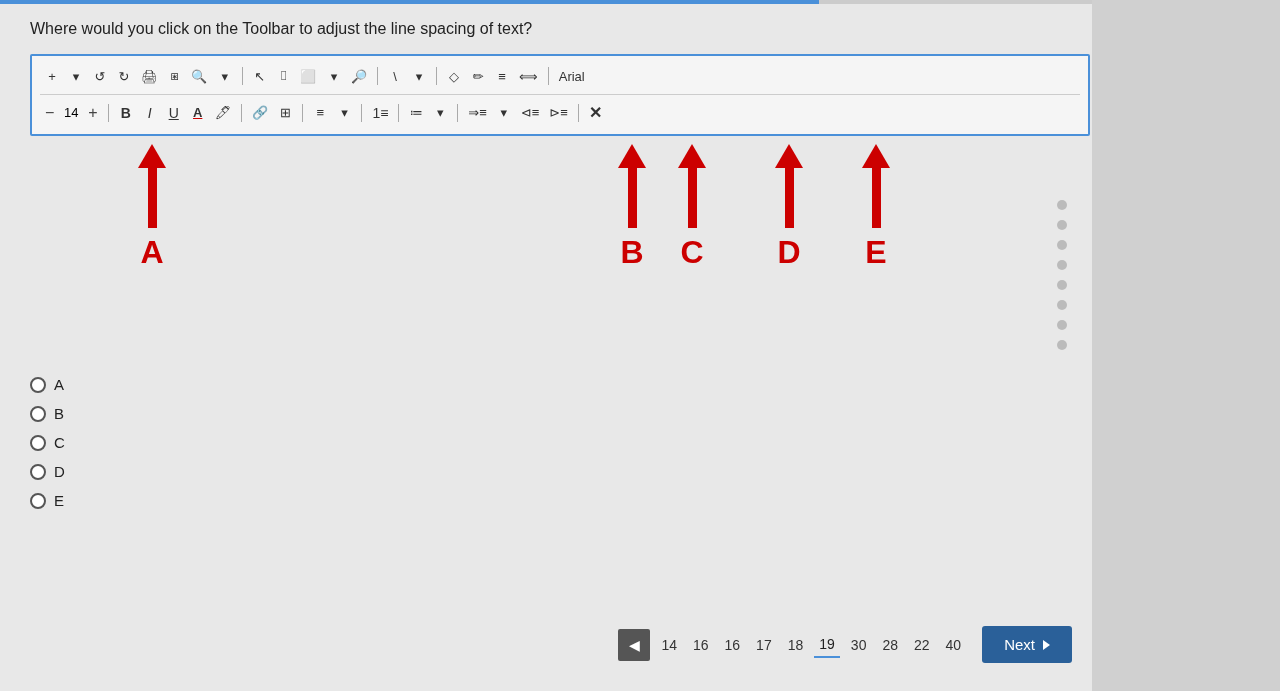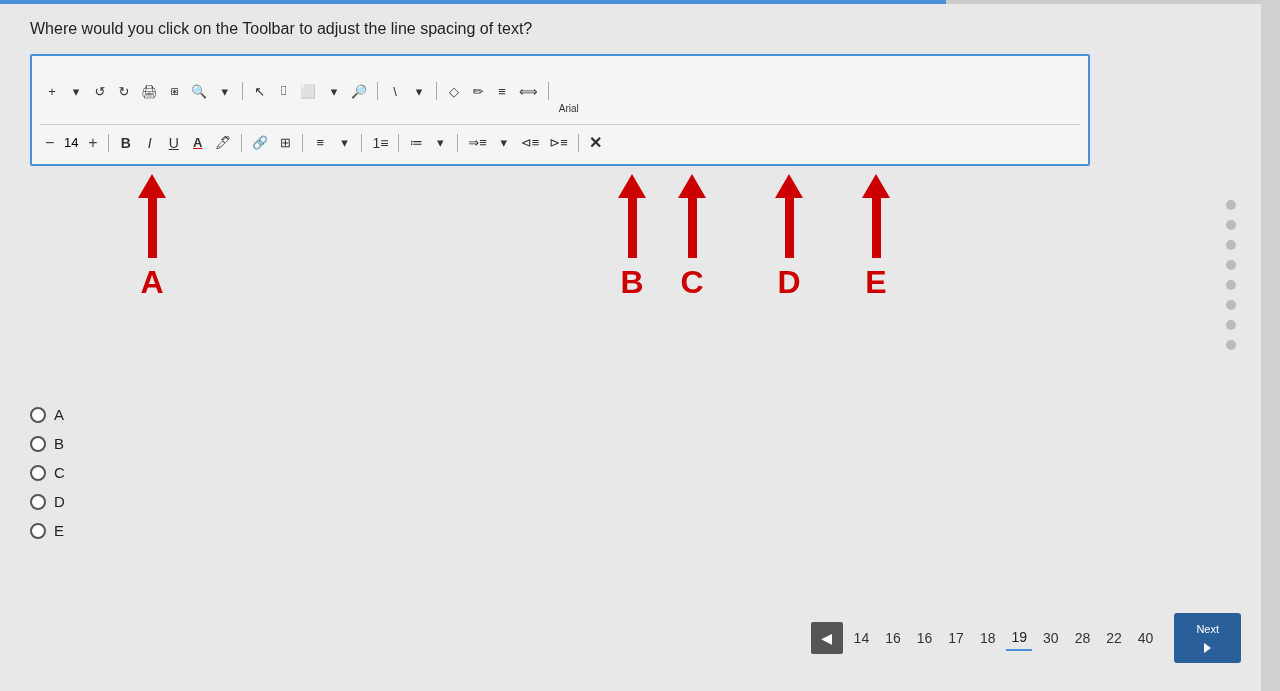--- a/index.html
+++ b/index.html
@@ -7,21 +7,21 @@
       font-family: Arial, sans-serif;
       background: #d0d0d0;
       width: 1280px;
       height: 691px;
       overflow: hidden;
       position: relative;
     }
 
     .main-container {
       background: #e8e8e8;
-      width: 1261px;
+      width: 1092px;
       height: 691px;
       position: relative;
       padding: 20px 30px;
     }
 
     .question-text {
       font-size: 16px;
       color: #222;
       margin-bottom: 16px;
     }
@@ -56,21 +56,21 @@
       color: #333;
       cursor: pointer;
       padding: 2px 3px;
       min-width: 20px;
       user-select: none;
     }
 
     .tb-btn.bold { font-weight: bold; font-size: 14px; }
     .tb-btn.italic { font-style: italic; font-size: 14px; }
     .tb-btn.underline { text-decoration: underline; font-size: 14px; }
-    .tb-btn.font-name { font-size: 10px; margin-top: 35px; }
+    .tb-btn.font-name { font-size: 13px; }
 
     .tb-sep {
       width: 1px;
       height: 18px;
       background: #aaa;
       margin: 0 3px;
     }
 
     .font-size-area {
       display: flex;
@@ -172,28 +172,27 @@
     .page-num.active {
       border-bottom: 2px solid #4a90d9;
       color: #222;
     }
 
     .btn-next {
       background: #2a6099;
       color: white;
       border: none;
       padding: 10px 22px;
-      font-size: 11px;
+      font-size: 15px;
       cursor: pointer;
       border-radius: 3px;
       display: flex;
       align-items: center;
       gap: 8px;
       margin-left: 10px;
-      flex-direction: column;
     }
 
     .btn-next .arrow-right {
       border-left: 7px solid white;
       border-top: 5px solid transparent;
       border-bottom: 5px solid transparent;
       display: inline-block;
     }
 
     

